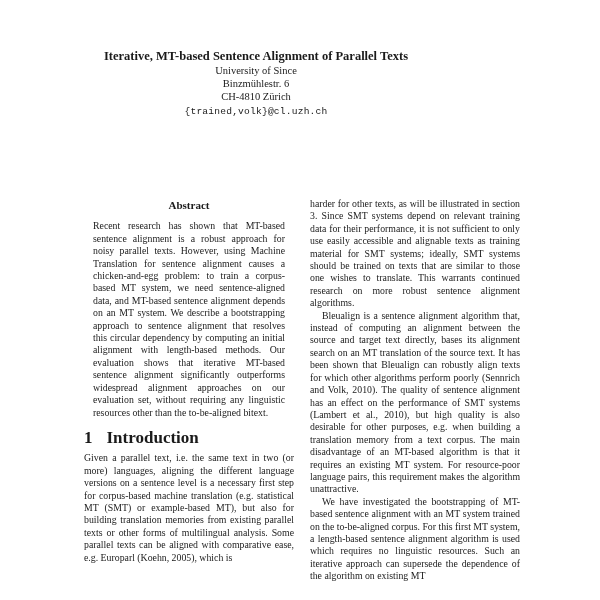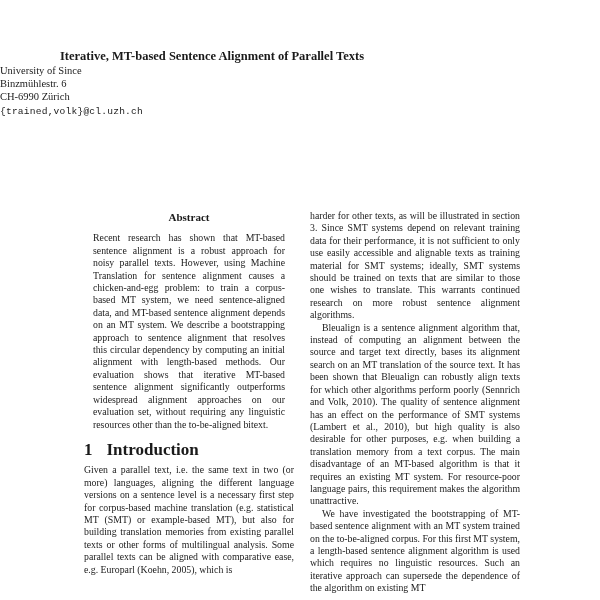--- a/index.html
+++ b/index.html
@@ -14,21 +14,21 @@
     background: #ffffff;
     overflow: hidden;
     font-family: "Liberation Serif", serif;
     color: #1a1a1a;
   }
   .paper-header {
     position: absolute;
     top: 48px;
     left: 0;
     width: 512px;
-    text-align: left;
+    text-align: center;
   }
   .paper-title {
     font-size: 12.5px;
     font-weight: bold;
     margin: 0 60px 0 60px;
     line-height: 16px;
   }
   .author-line {
     margin-top: 28px;
     font-size: 10.8px;
@@ -46,21 +46,21 @@
   }
   .email-line {
     font-family: "Liberation Mono", monospace;
     font-size: 9.6px;
     line-height: 13px;
     margin-top: 1px;
     letter-spacing: 0.2px;
   }
   .columns {
     position: absolute;
-    top: 210px;
+    top: 198px;
     left: 84px;
     width: 436px;
     display: flex;
     gap: 16px;
   }
   .col {
     width: 210px;
     font-size: 9.8px;
     line-height: 12.4px;
     text-align: justify;
@@ -93,21 +93,21 @@
 </style>
 </head>
 <body>
 
 <div class="page">
 
   <header class="paper-header">
     <h1 class="paper-title">Iterative, MT-based Sentence Alignment of Parallel Texts</h1>
     <div class="affil-line">University of Since</div>
     <div class="affil-line">Binzmühlestr. 6</div>
-    <div class="affil-line">CH-6990 Zürich</div>
+    <div class="affil-line">CH-4810 Zürich</div>
     <div class="email-line">{trained,volk}@cl.uzh.ch</div>
   </header>
 
   <div class="columns">
 
     <div class="col">
       <h2 class="abstract-heading">Abstract</h2>
       <p class="abstract-body">Recent research has shown that MT-based sentence alignment is a robust approach for noisy parallel texts. However, using Machine Translation for sentence alignment causes a chicken-and-egg problem: to train a corpus-based MT system, we need sentence-aligned data, and MT-based sentence alignment depends on an MT system. We describe a bootstrapping approach to sentence alignment that resolves this circular dependency by computing an initial alignment with length-based methods. Our evaluation shows that iterative MT-based sentence alignment significantly outperforms widespread alignment approaches on our evaluation set, without requiring any linguistic resources other than the to-be-aligned bitext.</p>
       <h2 class="section-heading">
         <span class="section-number">1</span><span>Introduction</span>

